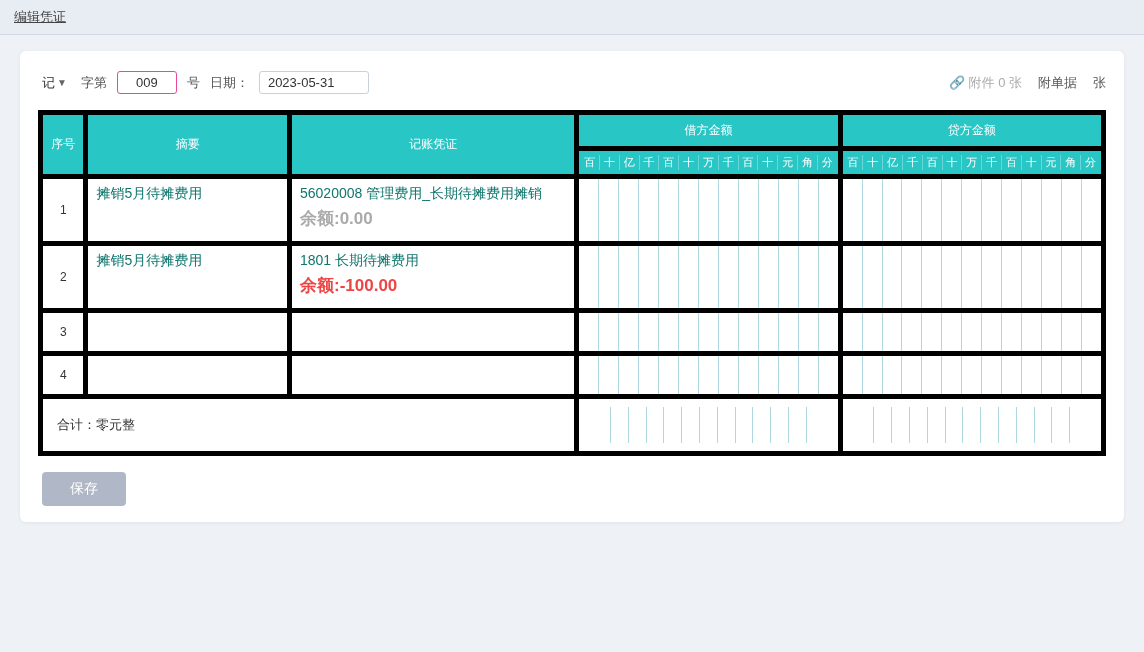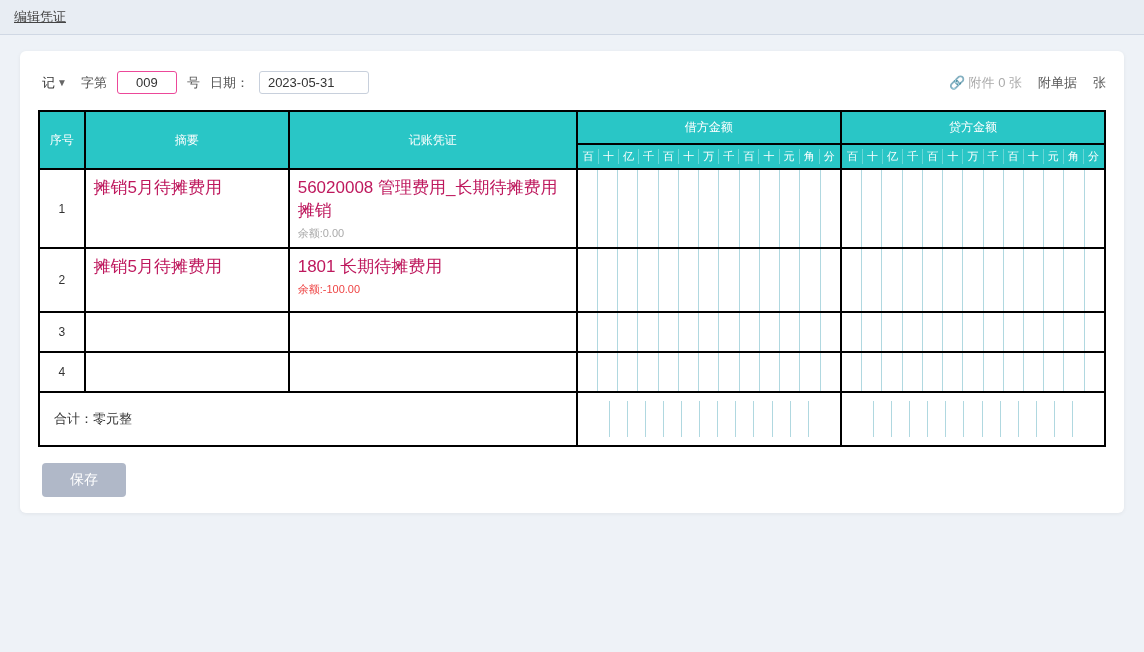--- a/index.html
+++ b/index.html
@@ -118,21 +118,21 @@
     }
     .zhang-text { color: #555; font-size: 13px; }
 
     
     .voucher-table {
       width: 100%;
       border-collapse: collapse;
       border: 1px solid #b0d8e0;
     }
     .voucher-table th, .voucher-table td {
-      border: 2px solid #000000;
+      border: 5px solid #000000;
       text-align: center;
       font-size: 12px;
       color: #333;
     }
     .header-row-1 th {
       background: #29c6c6;
       color: #fff;
       font-weight: 500;
       padding: 7px 4px;
     }
@@ -160,28 +160,29 @@
     }
     .cell-content {
       display: flex;
       flex-direction: column;
       align-items: flex-start;
       padding: 6px 8px;
       height: 100%;
       justify-content: flex-start;
     }
     .cell-main {
+      font-size: 14px;
+      color: #0f766e;
+      text-align: center;
+    }
+    .cell-balance {
       font-size: 17px;
-      color: #be185d;
-      text-align: left;
-    }
-    .cell-balance {
-      font-size: 11px;
       color: #aaa;
       margin-top: 4px;
+      font-weight: bold;
     }
     .cell-balance.negative { color: #e44; }
     .seq-cell {
       text-align: center;
       color: #333;
       font-size: 13px;
     }
 
     .total-row td {
       padding: 8px 14px;

